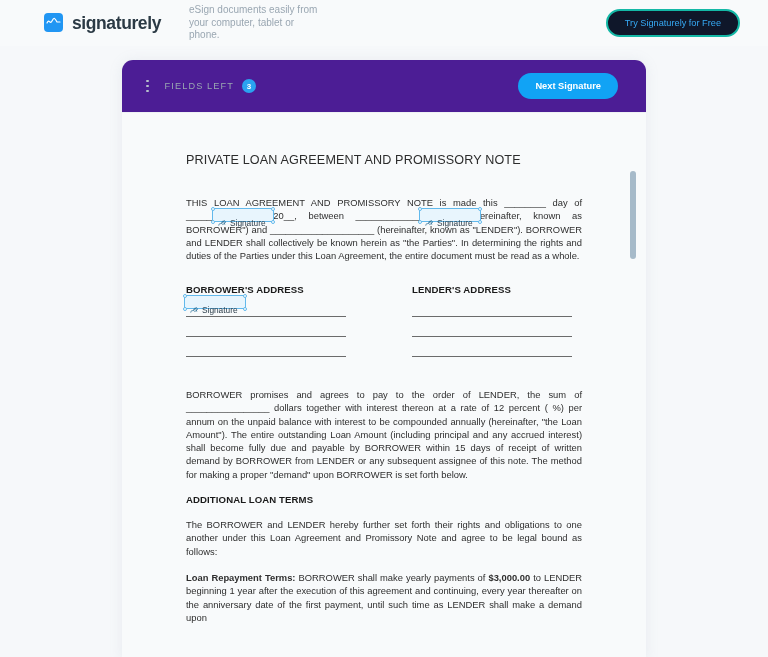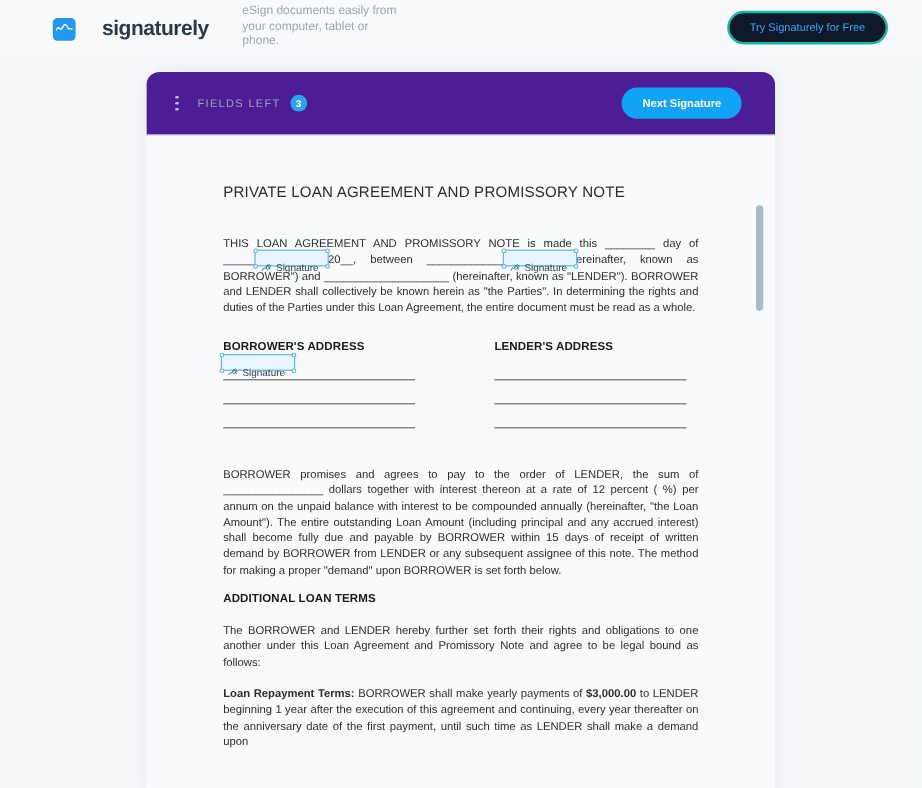--- a/index.html
+++ b/index.html
@@ -13,21 +13,21 @@
   
   .site-header {
     position: relative;
     height: 46px;
     width: 768px;
     background: #f8fafb;
     display: flex;
     align-items: center;
     padding: 0 28px 0 44px;
   }
-  .brand { display: flex; align-items: flex-end; gap: 22px; }
+  .brand { display: flex; align-items: flex-start; gap: 9px; }
   .brand-mark {
     width: 19px; height: 19px;
     border-radius: 4px;
     background: #2196f3;
     position: relative;
     flex: none;
   }
   .brand-mark svg { position: absolute; top: 4px; left: 2px; }
   .brand-word {
     font-size: 17.5px;

